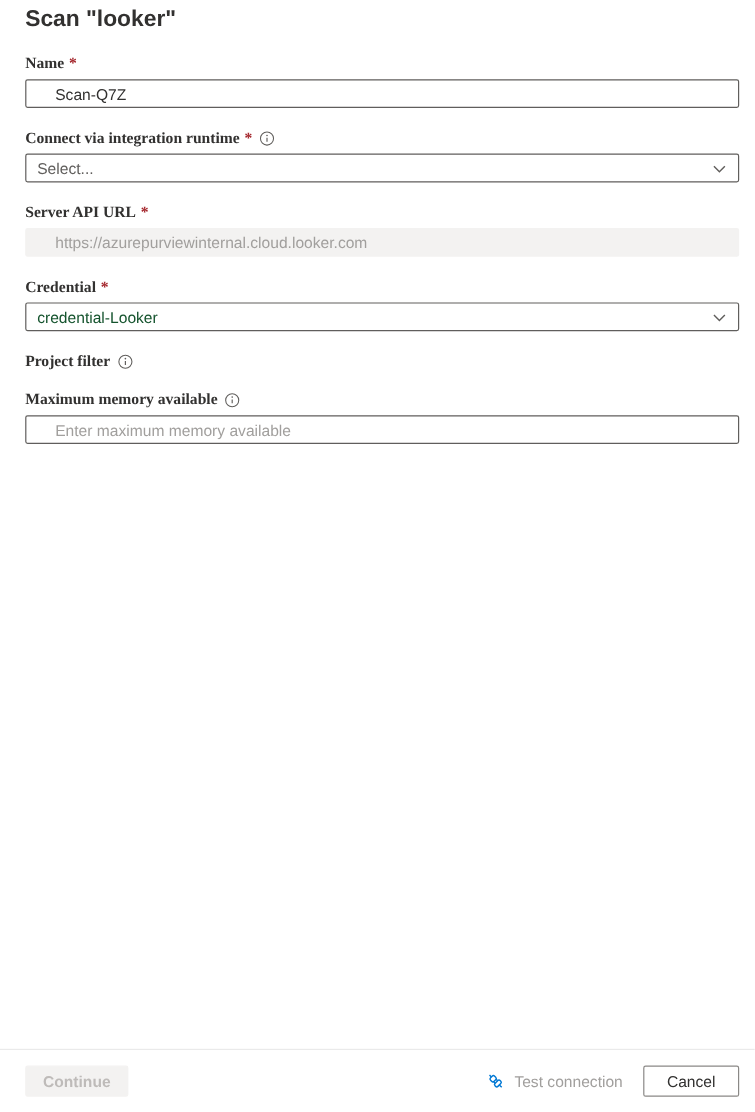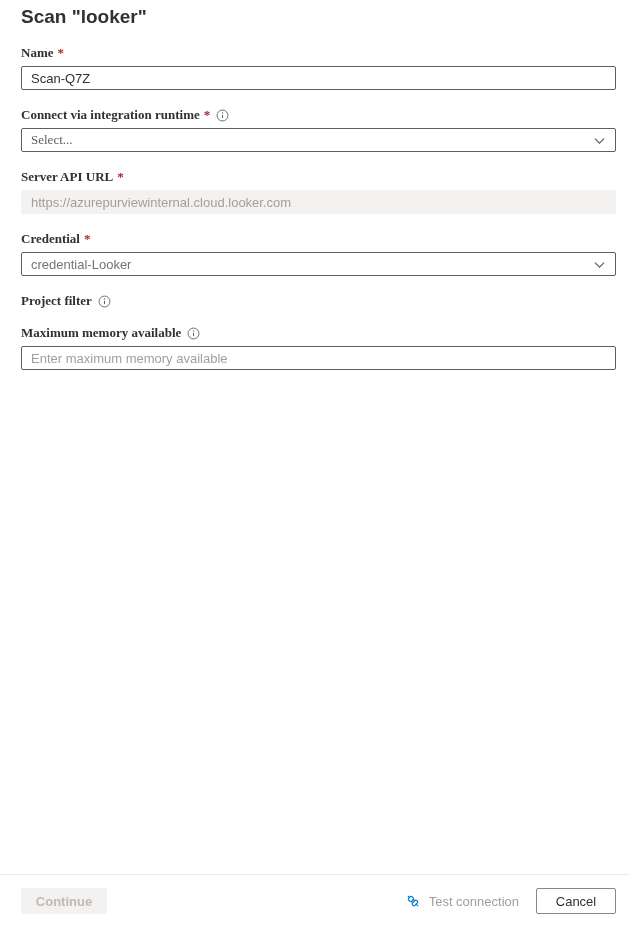--- a/index.html
+++ b/index.html
@@ -34,21 +34,21 @@
     color: #323130;
     font-family: Liberation Serif, serif;
   }
   .required-marker { color: #a4262c; font-weight: 600; }
   .info-icon { display: inline-flex; margin-left: 2px; cursor: default; }
   .text-input {
     width: 100%;
     height: 24px;
     border: 1px solid #605e5c;
     border-radius: 2px;
-    padding: 0 9px;
+    padding: 0 24px;
     font-size: 13px;
     font-family: "Liberation Sans", sans-serif;
     color: #323130;
     background: #ffffff;
     outline: none;
   }
   .text-input::placeholder { color: #a19f9d; }
   .text-input:disabled {
     background: #f3f2f1;
     border-color: #f3f2f1;
@@ -60,22 +60,22 @@
     border: 1px solid #605e5c;
     border-radius: 2px;
     padding: 0 9px;
     display: flex;
     align-items: center;
     justify-content: space-between;
     font-size: 13px;
     background: #ffffff;
     cursor: pointer;
   }
-  .dropdown-text-placeholder { color: #605e5c; font-family: Liberation Serif, serif; }
-  .dropdown-text-value { color: #737373; }
+  .dropdown-text-placeholder { color: #605e5c; }
+  .dropdown-text-value { color: #14532d; }
   .chevron { display: inline-flex; flex: 0 0 auto; }
   .footer {
     position: absolute;
     left: 0; right: 0; bottom: 0;
     height: 53px;
     border-top: 1px solid #eaeaea;
     background: #ffffff;
     display: flex;
     align-items: center;
     justify-content: space-between;

